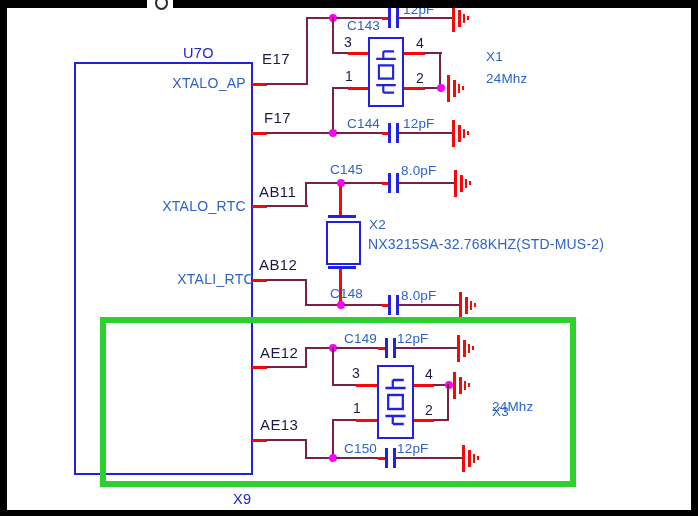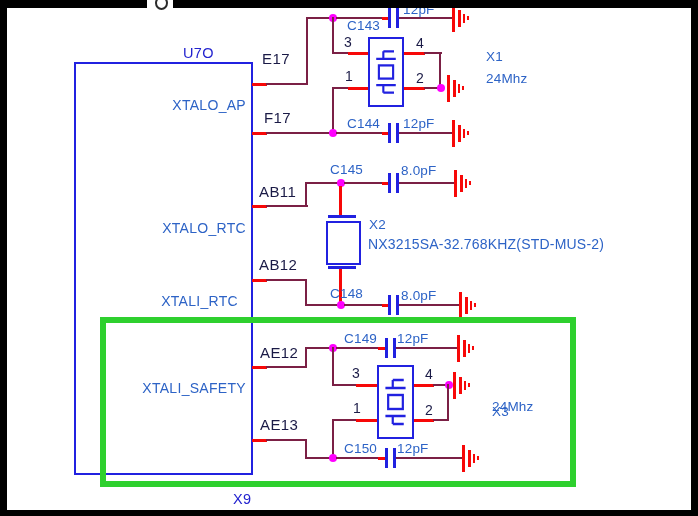--- a/index.html
+++ b/index.html
@@ -19,21 +19,21 @@
   .cap i:first-child{left:0}
   .cap i:last-child{right:0}
   .gnd{position:absolute;width:20px;height:0;}
   .gnd i{position:absolute;background:var(--red);}
   .gnd i:nth-child(1){left:0;top:-13px;width:3px;height:27px;}
   .gnd i:nth-child(2){left:6px;top:-8px;width:3px;height:17px;}
   .gnd i:nth-child(3){left:11px;top:-4px;width:2px;height:9px;}
   .gnd i:nth-child(4){left:15px;top:-2px;width:2px;height:4px;}
   .lbl{position:absolute;white-space:nowrap;line-height:1.05;}
   .ref{font-size:13.5px;color:var(--lblue);letter-spacing:.2px;}
-  .pinname{font-size:14px;color:var(--lblue);letter-spacing:.3px;width:130px;text-align:right;margin-top:22px;}
+  .pinname{font-size:14px;color:var(--lblue);letter-spacing:.3px;width:130px;text-align:right;}
   .padlbl{font-size:15px;color:var(--pad);letter-spacing:.4px;}
   .digit{font-size:14px;color:var(--pad);}
   .refnavy{font-size:14.5px;color:var(--navy);letter-spacing:.3px;}
   .xbox{position:absolute;border:2px solid var(--blue);box-sizing:border-box;background:#fff;}
   .plate{position:absolute;height:3px;background:var(--blue);}
   #icbox{position:absolute;left:74px;top:62px;width:179px;height:413px;
          border:2px solid var(--blue);box-sizing:border-box;}
   #greenbox{position:absolute;left:100px;top:317px;width:476px;height:170px;
             border:6px solid var(--green);box-sizing:border-box;z-index:20;}
   .frame{position:absolute;background:#000;z-index:30;}
@@ -46,22 +46,21 @@
 <body>
 
 <div id="stage">
 
   <div id="icbox"></div>
   <div class="lbl refnavy" style="left:183px;top:46px;">U7O</div>
   <div class="lbl refnavy" style="left:233px;top:492px;">X9</div>
 
   <div class="lbl pinname" style="left:116px;top:76px;">XTALO_AP</div>
   <div class="lbl pinname" style="left:116px;top:199px;">XTALO_RTC</div>
-  <div class="lbl pinname" style="left:108px;top:272px;">XTALI_RTC</div>
-  <div class="lbl pinname" style="left:116px;top:359px;">XTALI_SAFETY</div>
+  <div class="lbl pinname" style="left:124px;top:272px;">XTALI_RTC</div>
 
   <div class="lbl padlbl" style="left:262px;top:51px;">E17</div>
   <div class="lbl padlbl" style="left:264px;top:110px;">F17</div>
   <div class="lbl padlbl" style="left:259px;top:184px;">AB11</div>
   <div class="lbl padlbl" style="left:259px;top:257px;">AB12</div>
   <div class="lbl padlbl" style="left:260px;top:345px;">AE12</div>
   <div class="lbl padlbl" style="left:260px;top:417px;">AE13</div>
 
   <div class="sh" style="left:252px;top:83px;width:15px;"></div>
   <div class="sh" style="left:252px;top:132px;width:15px;"></div>

